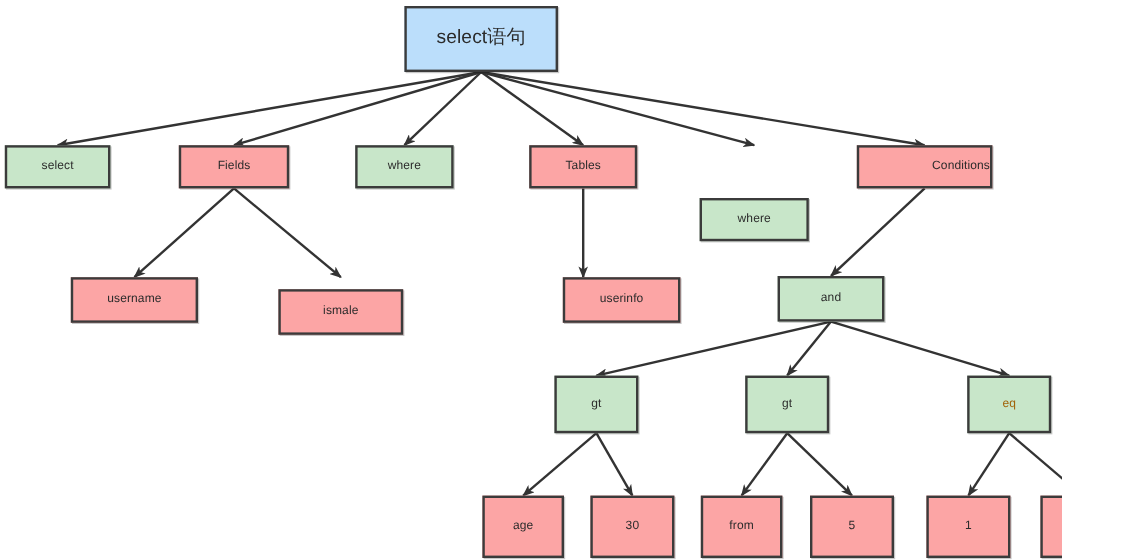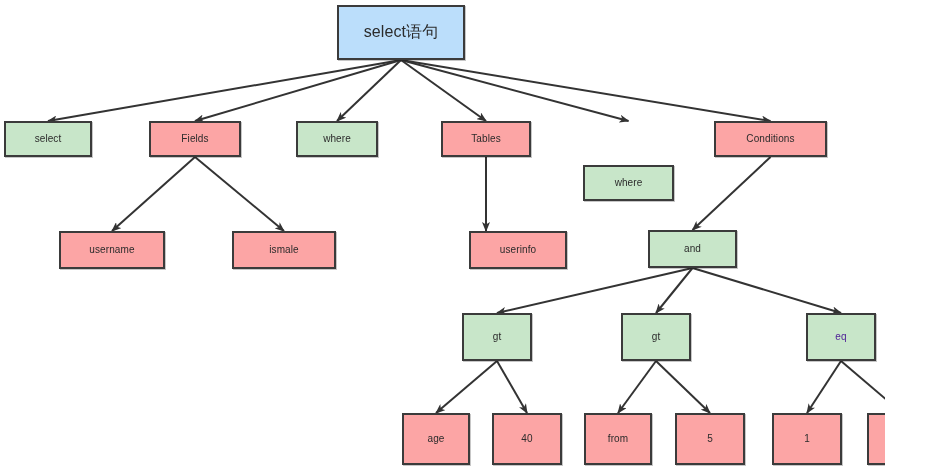--- a/index.html
+++ b/index.html
@@ -91,49 +91,49 @@
       </div>
       <div class="node fill-green" style="left: 296px; top: 121px; width: 82px; height: 36px; border-color: rgb(59, 59, 59); color: rgb(43, 43, 43);">
         <span>where</span>
       </div>
       <div class="node fill-grey" style="left: 441px; top: 121px; width: 90px; height: 36px; border-color: rgb(59, 59, 59); color: rgb(43, 43, 43);">
         <span>Tables</span>
       </div>
       <div class="node fill-green" style="left: 583px; top: 121px; width: 91px; height: 36px; border-color: rgb(59, 59, 59); color: rgb(43, 43, 43); margin-top: 44px;">
         <span>where</span>
       </div>
-      <div class="node fill-grey" style="left: 714px; top: 121px; width: 113px; height: 36px; border-color: rgb(59, 59, 59); color: rgb(43, 43, 43);">
+      <div class="node fill-grey" style="left: 714px; top: 121px; width: 113px; height: 36px; border-color: rgb(59, 59, 59); color: rgb(43, 43, 43); justify-content: flex-end;">
         <span>Conditions</span>
       </div>
       <div class="node fill-grey" style="left: 59px; top: 231px; width: 106px; height: 38px; border-color: rgb(59, 59, 59); color: rgb(43, 43, 43);">
         <span>username</span>
       </div>
-      <div class="node fill-grey" style="left: 232px; top: 231px; width: 104px; height: 38px; border-color: rgb(59, 59, 59); color: rgb(43, 43, 43);">
+      <div class="node fill-grey" style="left: 232px; top: 241px; width: 104px; height: 38px; border-color: rgb(59, 59, 59); color: rgb(43, 43, 43);">
         <span>ismale</span>
       </div>
       <div class="node fill-grey" style="left: 437px; top: 231px; width: 98px; height: 38px; border-color: rgb(59, 59, 59); color: rgb(43, 43, 43); margin-left: 32px;">
         <span>userinfo</span>
       </div>
       <div class="node fill-green" style="left: 648px; top: 230px; width: 89px; height: 38px; border-color: rgb(59, 59, 59); color: rgb(43, 43, 43);">
         <span>and</span>
       </div>
       <div class="node fill-green" style="left: 462px; top: 313px; width: 70px; height: 48px; border-color: rgb(59, 59, 59); color: rgb(43, 43, 43);">
         <span>gt</span>
       </div>
       <div class="node fill-green" style="left: 621px; top: 313px; width: 70px; height: 48px; border-color: rgb(59, 59, 59); color: rgb(43, 43, 43);">
         <span>gt</span>
       </div>
-      <div class="node fill-green" style="left: 806px; top: 313px; width: 70px; height: 48px; border-color: rgb(59, 59, 59); color: #4c1d95; text-align: right;">
+      <div class="node fill-green" style="left: 806px; top: 313px; width: 70px; height: 48px; border-color: rgb(59, 59, 59); color: #a16207; text-align: right;">
         <span>eq</span>
       </div>
       <div class="node fill-grey" style="left: 402px; top: 413px; width: 68px; height: 52px; border-color: rgb(59, 59, 59); color: rgb(43, 43, 43);">
         <span>age</span>
       </div>
       <div class="node fill-grey" style="left: 492px; top: 413px; width: 70px; height: 52px; border-color: rgb(59, 59, 59); color: rgb(43, 43, 43);">
-        <span>40</span>
+        <span>30</span>
       </div>
       <div class="node fill-grey" style="left: 584px; top: 413px; width: 68px; height: 52px; border-color: rgb(59, 59, 59); color: rgb(43, 43, 43);">
         <span>from</span>
       </div>
       <div class="node fill-grey" style="left: 675px; top: 413px; width: 70px; height: 52px; border-color: rgb(59, 59, 59); color: rgb(43, 43, 43);">
         <span>5</span>
       </div>
       <div class="node fill-grey" style="left: 772px; top: 413px; width: 70px; height: 52px; border-color: rgb(59, 59, 59); color: rgb(43, 43, 43);">
         <span>1</span>
       </div>

